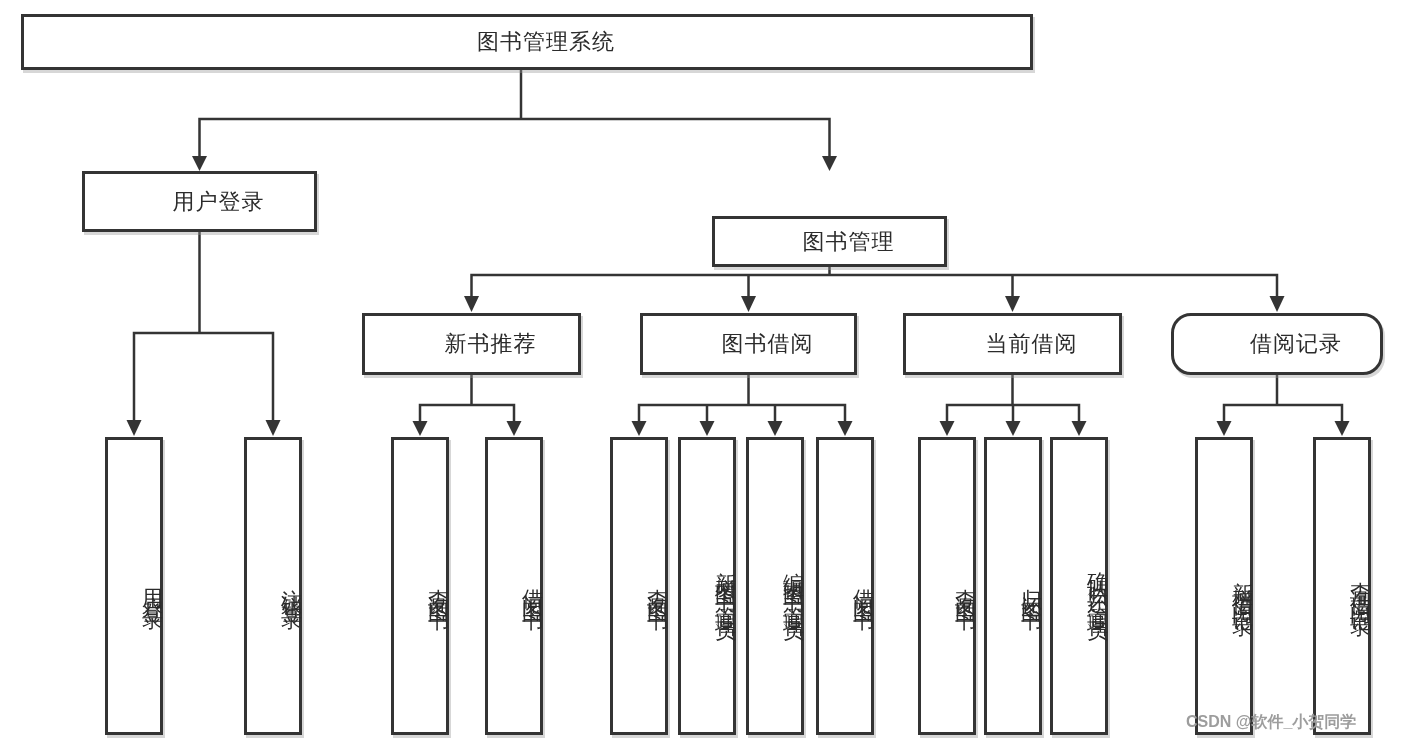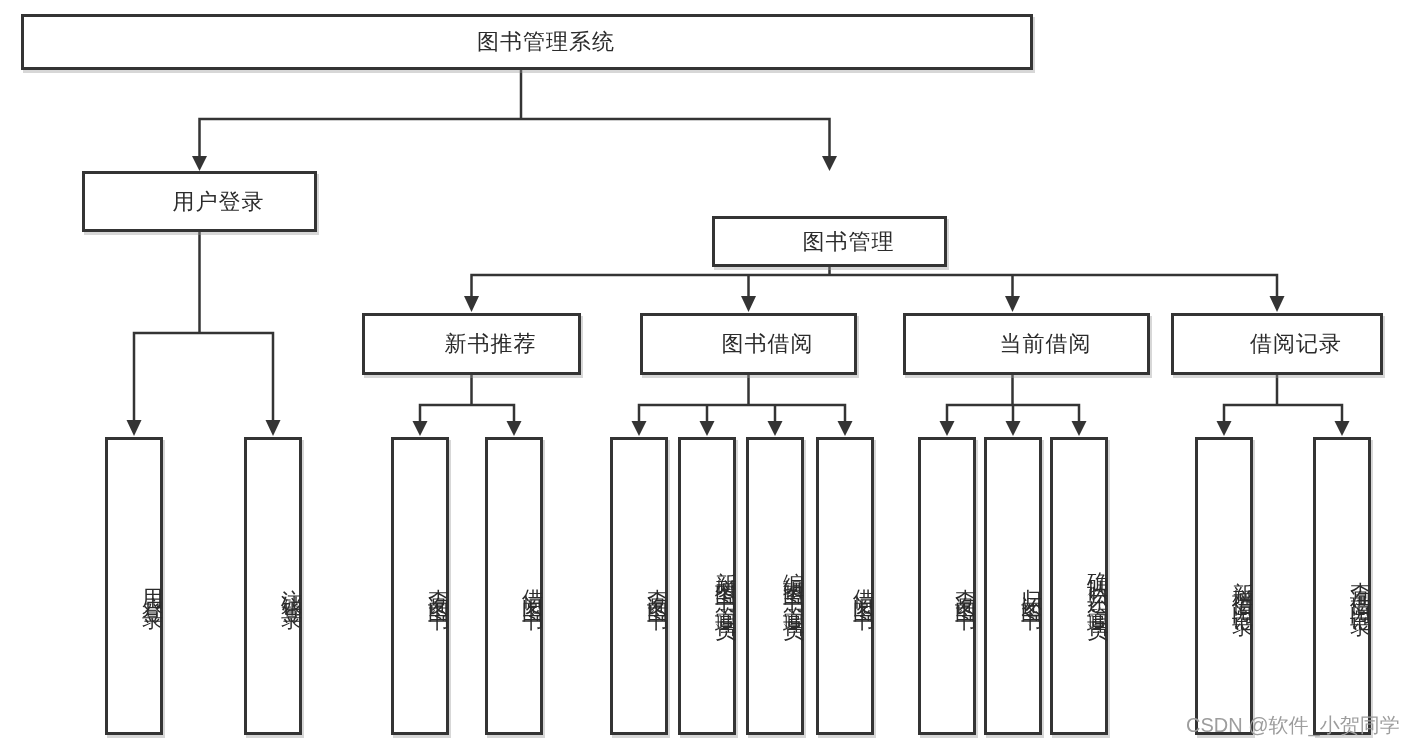--- a/index.html
+++ b/index.html
@@ -39,24 +39,25 @@
     font-size: 21px;
     letter-spacing: 7px;
     color: #2b2b2b;
     line-height: 1;
   }
   .watermark {
     position: absolute;
     left: 1186px;
     top: 712px;
     width: 215px;
-    font-size: 20px;
+    font-size: 16px;
     color: #9d9d9d;
     white-space: nowrap;
     z-index: 5;
+    font-weight: bold;
   }
 </style>
 </head>
 <body>
 
 <div class="stage">
 
   <svg class="connector-layer" width="1405" height="747" viewBox="0 0 1405 747" fill="none" stroke="#343434" stroke-width="2.5">
 
     <path d="M521 70 V119"></path>
@@ -106,24 +107,24 @@
   <div class="box" style="left:712px; top:171px; width:235px; height:51px;margin-top:45px;">
     <span class="hlabel">图书管理</span>
   </div>
 
   <div class="box" style="left:362px; top:313px; width:219px; height:62px;align-items:center;">
     <span class="hlabel">新书推荐</span>
   </div>
   <div class="box" style="left:640px; top:313px; width:217px; height:62px;align-items:center;">
     <span class="hlabel">图书借阅</span>
   </div>
-  <div class="box" style="left:903px; top:313px; width:247px; height:62px;align-items:center;">
+  <div class="box" style="left:903px; top:313px; width:219px; height:62px;align-items:center;">
     <span class="hlabel">当前借阅</span>
   </div>
-  <div class="box" style="left:1171px; top:313px; width:212px; height:62px;">
+  <div class="box" style="left:1171px; top:313px; width:212px; height:62px;border-radius:20px;">
     <span class="hlabel">借阅记录</span>
   </div>
 
   <div class="box" style="left:105px; top:437px; width:58px; height:298px;">
     <span class="vlabel">用户登录</span>
   </div>
   <div class="box" style="left:244px; top:437px; width:58px; height:298px;">
     <span class="vlabel">注销登录</span>
   </div>
 

